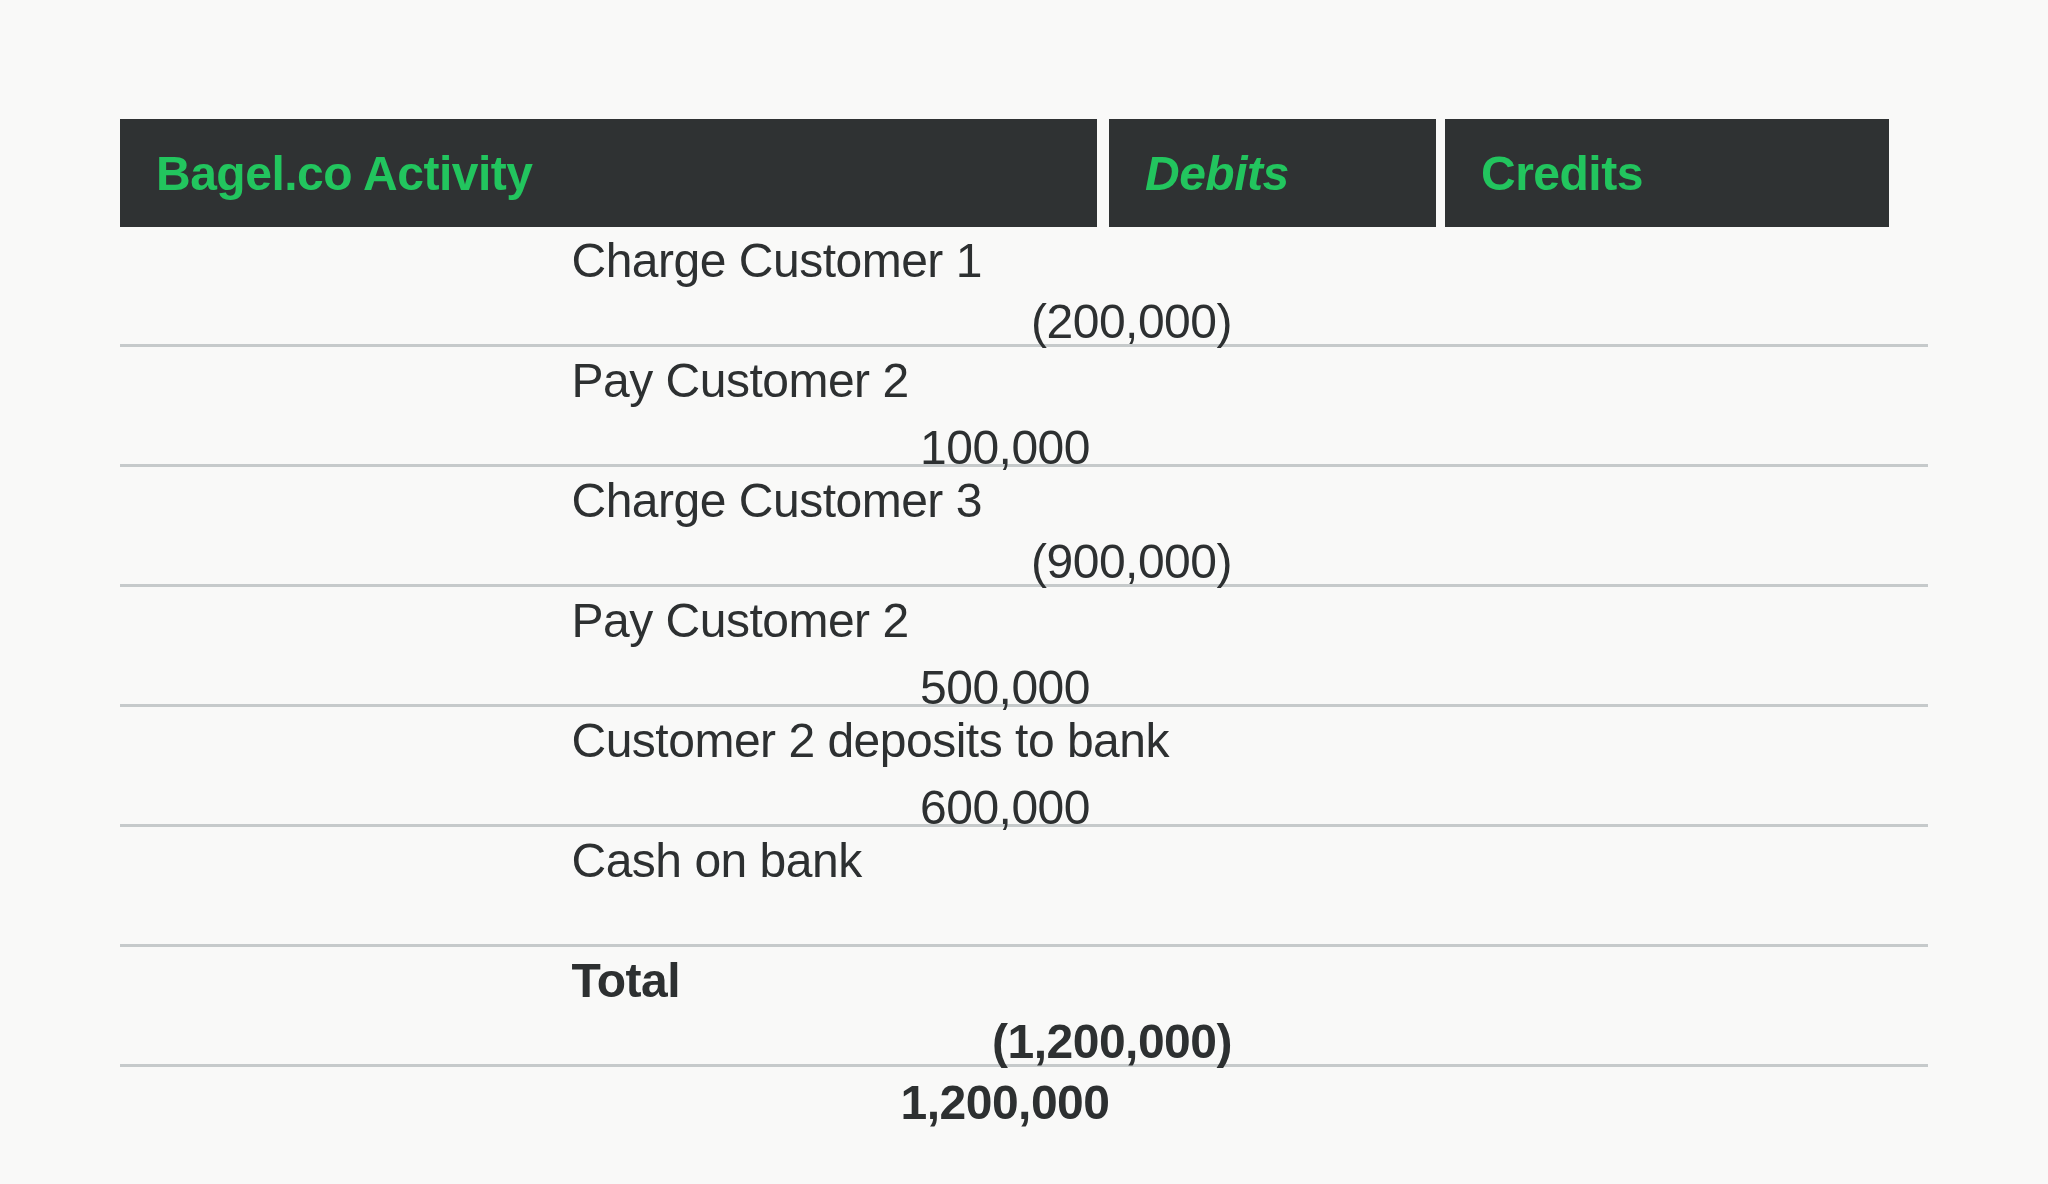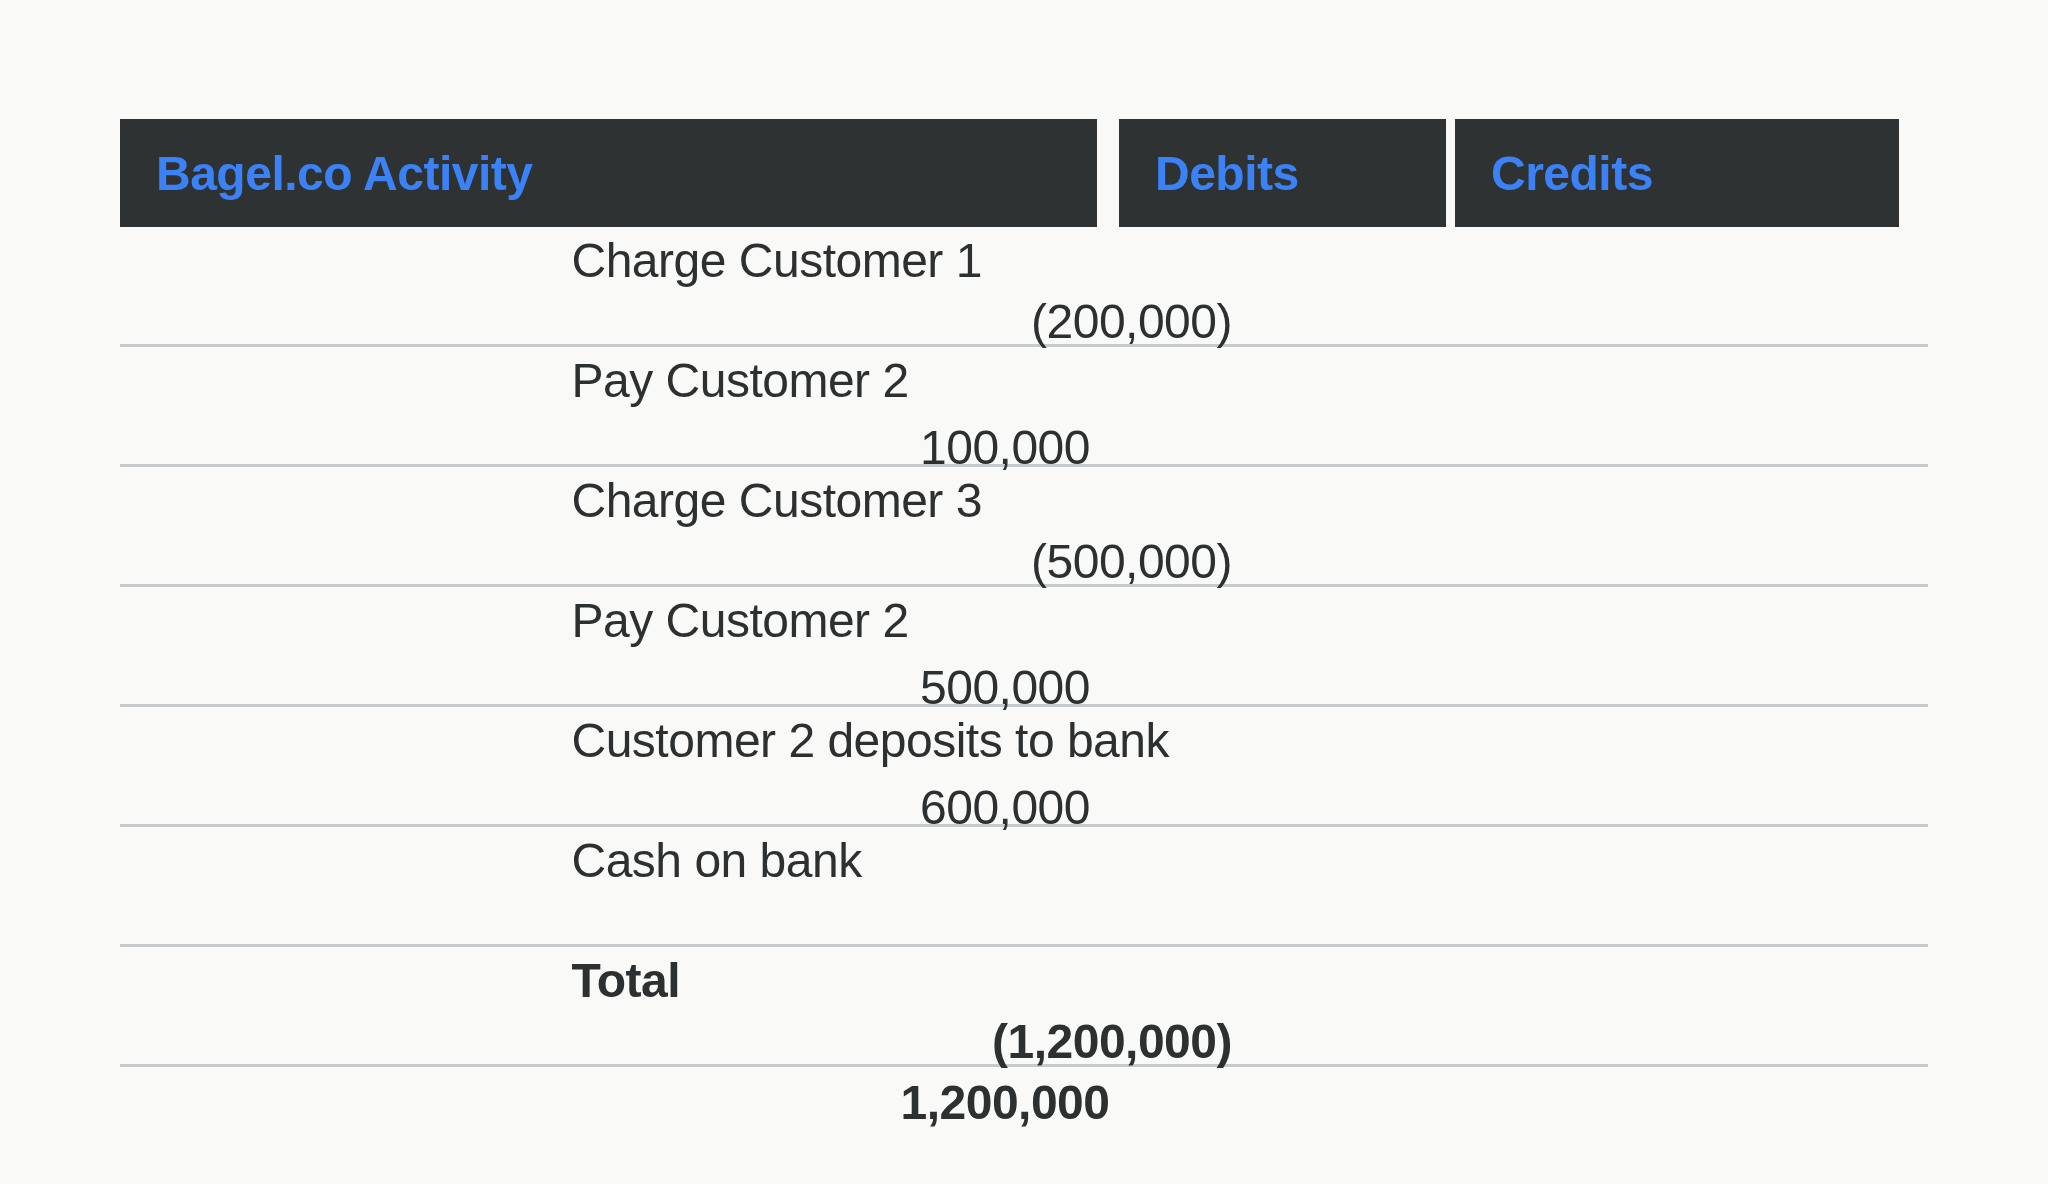--- a/index.html
+++ b/index.html
@@ -8,28 +8,28 @@
     background: #f9f9f8;
     font-family: "Liberation Sans", "DejaVu Sans", sans-serif;
     color: #2d3031;
     position: relative;
   }
   .table {
     position: absolute; left: 120px; top: 119px; width: 1808px;
   }
   .header { display: flex; height: 108px; }
   .hcell {
-    background: #2f3233; color: #3b82f6;
+    background: #2f3233; color: #22c55e;
     font-size: 48px; font-weight: 600;
     display: flex; align-items: center;
     padding-left: 36px; box-sizing: border-box;
     letter-spacing: -0.5px;
   }
   .c1 { width: 977px; }
-  .c2 { width: 327px; margin-left: 22px; }
+  .c2 { width: 327px; margin-left: 12px; font-style: italic; }
   .c3 { width: 444px; margin-left: 9px; }
   .row {
     display: flex; height: 120px; box-sizing: border-box;
     border-bottom: 3px solid #c6cacb; align-items: center;
     font-size: 48px; letter-spacing: -0.5px; flex-direction: column;
   }
   .row .label { width: 977px; padding-left: 36px; box-sizing: border-box; padding-top: 6px; }
   .row .debit { width: 416px; text-align: right; box-sizing: border-box; padding-top: 6px; }
   .row .credit { width: 415px; text-align: center; padding-right: 38px; box-sizing: border-box; padding-top: 6px; }
   .row.total { font-weight: 600; }
@@ -49,21 +49,21 @@
     <div class="debit">(200,000)</div>
     <div class="credit"></div>
   </div>
   <div class="row">
     <div class="label">Pay Customer 2</div>
     <div class="debit"></div>
     <div class="credit">100,000</div>
   </div>
   <div class="row">
     <div class="label">Charge Customer 3</div>
-    <div class="debit">(500,000)</div>
+    <div class="debit">(900,000)</div>
     <div class="credit"></div>
   </div>
   <div class="row">
     <div class="label">Pay Customer 2</div>
     <div class="debit"></div>
     <div class="credit">500,000</div>
   </div>
   <div class="row">
     <div class="label">Customer 2 deposits to bank</div>
     <div class="debit"></div>

